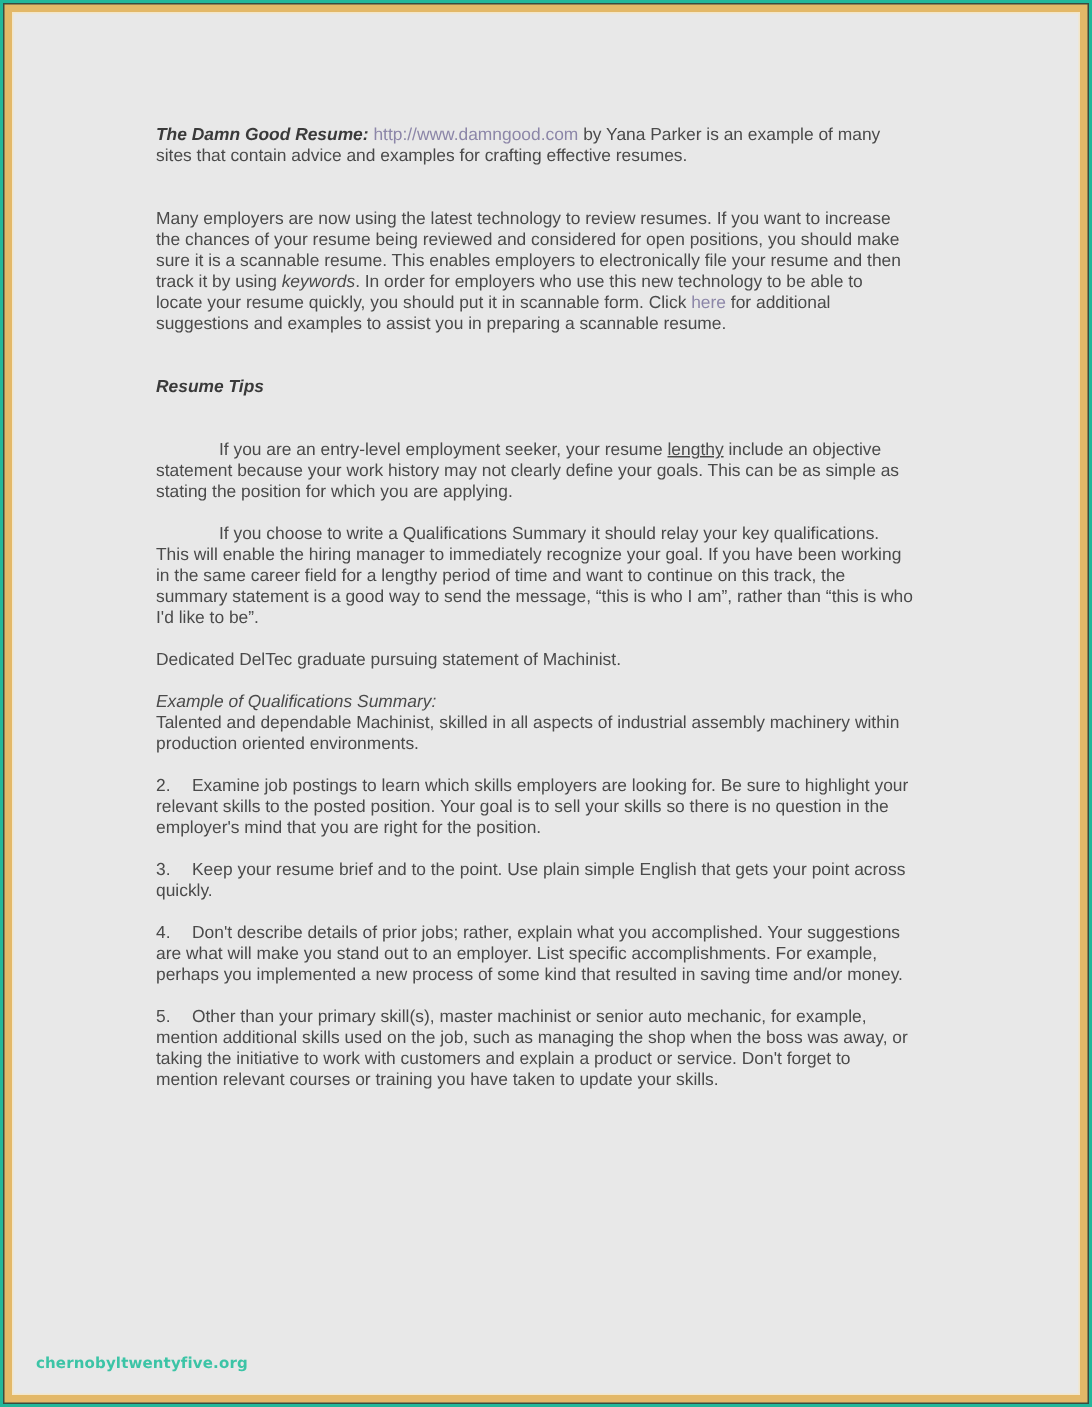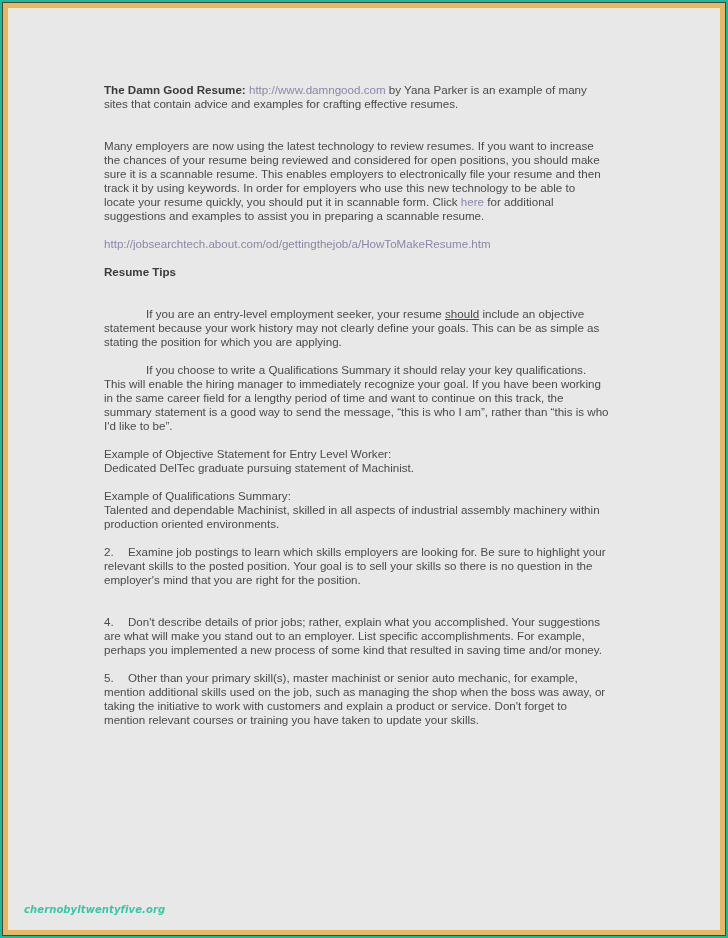--- a/index.html
+++ b/index.html
@@ -44,36 +44,35 @@
     width: 505px;
     font-family: "Liberation Sans", sans-serif;
     font-size: 11.6px;
     line-height: 14px;
     color: #4a4a4a;
   }
   .content p {
     margin: 0;
   }
   .gap { height: 14px; }
-  .bold { font-weight: bold; color: #3a3a3a; }
+  .bold { font-weight: bold; color: #3a3a3a; font-style: italic; }
   .link { color: #8c86a8; }
-  .ital { }
+  .ital { font-style: italic; }
   .u { text-decoration: underline; }
   .indent { display: inline-block; width: 42px; }
   .num { display: inline-block; width: 24px; }
   .watermark {
     position: absolute;
     left: 24px;
     top: 904px;
     font-family: "DejaVu Sans", sans-serif;
     font-size: 10px;
     font-weight: bold;
     color: #3cc4a6;
     letter-spacing: 0.1px;
-    font-style: italic;
   }
 </style>
 </head>
 <body>
 
 <div class="frame-outer">
   <div class="frame-dark"></div>
   <div class="frame-gold"></div>
   <div class="frame-pale"></div>
   <div class="page"></div>
@@ -85,45 +84,44 @@
     <span class="bold">The Damn Good Resume:</span>
     <span class="link">http://www.damngood.com</span><span> by Yana Parker is an example of many sites that contain advice and examples for crafting effective resumes.</span>
   </p>
   <div class="gap"></div>
 
   <div class="gap"></div>
 
   <p><span>Many employers are now using the latest technology to review resumes.  If you want to increase the chances of your resume being reviewed and considered for open positions, you should make sure it is a scannable resume.  This enables employers to electronically file your resume and then track it by using </span><span class="ital">keywords</span><span>.   In order for employers who use this new technology to be able to locate your resume quickly, you should put it in scannable form.  Click </span><span class="link">here</span><span> for additional suggestions and examples to assist you in preparing a scannable resume.</span></p>
   <div class="gap"></div>
 
-  <p class="link">http://jobsearchtech.about.com/od/gettingthejob/a/HowToMakeResume.htm</p>
   <div class="gap"></div>
 
   <p class="bold">Resume Tips</p>
   <div class="gap"></div>
 
   <div class="gap"></div>
 
-  <p><span class="indent"></span><span>If you are an entry-level employment seeker, your resume </span><span class="u">should</span><span> include an objective statement because your work history may not clearly define your goals.  This can be as simple as stating the position for which you are applying.</span></p>
+  <p><span class="indent"></span><span>If you are an entry-level employment seeker, your resume </span><span class="u">lengthy</span><span> include an objective statement because your work history may not clearly define your goals.  This can be as simple as stating the position for which you are applying.</span></p>
   <div class="gap"></div>
 
   <p><span class="indent"></span><span>If you choose to write a Qualifications Summary it should relay your key qualifications. This will enable the hiring manager to immediately recognize your goal. If you have been working in the same career field for a lengthy period of time and want to continue on this track, the summary statement is a good way to send the message, “this is who I am”, rather than “this is who I'd like to be”.</span></p>
   <div class="gap"></div>
 
-  <p class="ital">Example of Objective Statement for Entry Level Worker:</p>
   <p>Dedicated DelTec graduate pursuing statement of Machinist.</p>
   <div class="gap"></div>
 
   <p class="ital">Example of Qualifications Summary:</p>
   <p>Talented and dependable Machinist, skilled in all aspects of industrial assembly machinery within production oriented environments.</p>
   <div class="gap"></div>
 
   <p><span class="num">2.</span><span>Examine job postings to learn which skills employers are looking for. Be sure to highlight your relevant skills to the posted position. Your goal is to sell your skills so there is no question in the employer's mind that you are right for the position.</span></p>
   <div class="gap"></div>
 
+  <p><span class="num">3.</span><span>Keep your resume brief and to the point. Use plain simple English that gets your point across quickly.</span></p>
   <div class="gap"></div>
 
   <p><span class="num">4.</span><span>Don't describe details of prior jobs; rather, explain what you accomplished. Your suggestions are what will make you stand out to an employer. List specific accomplishments. For example, perhaps you implemented a new process of some kind that resulted in saving time and/or money.</span></p>
   <div class="gap"></div>
 
   <p><span class="num">5.</span><span>Other than your primary skill(s), master machinist or senior auto mechanic, for example, mention additional skills used on the job, such as managing the shop when the boss was away, or taking the initiative to work with customers and explain a product or service. Don't forget to mention relevant courses or training you have taken to update your skills.</span></p>
 </div>
 
 <div class="watermark">chernobyltwentyfive.org</div>
 

